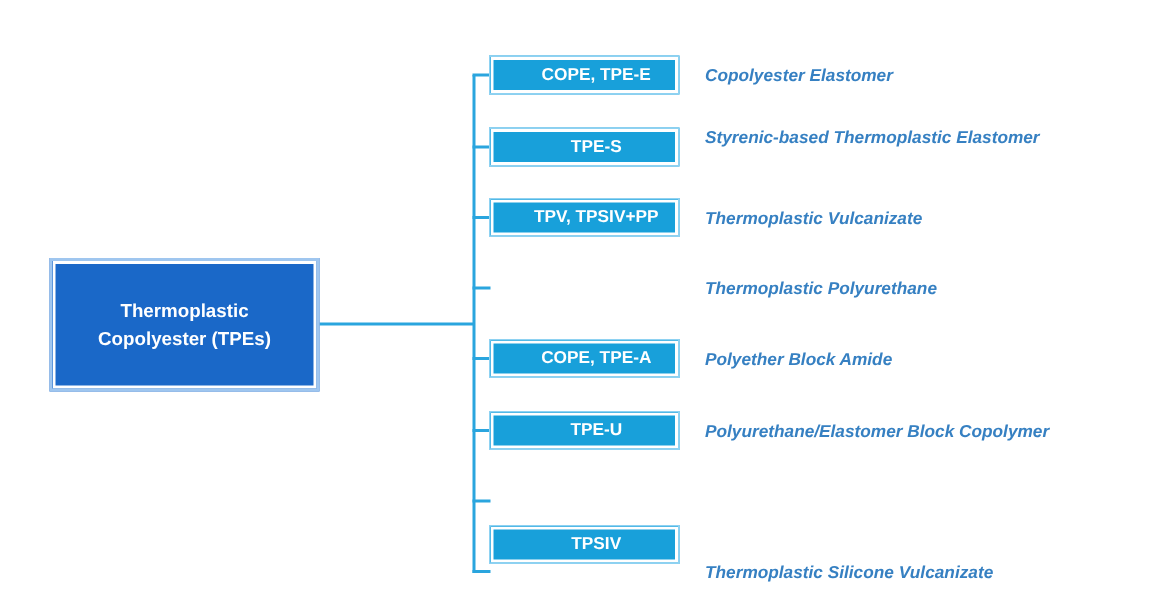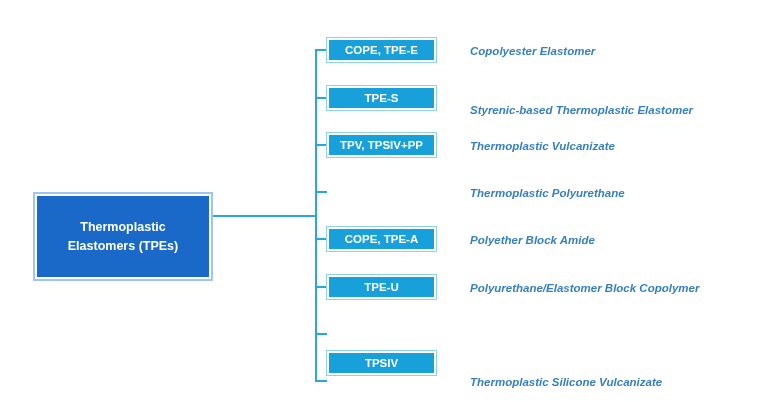--- a/index.html
+++ b/index.html
@@ -21,37 +21,37 @@
     box-shadow: inset 0 0 0 2px #ffffff;
     color: #ffffff;
     display: flex;
     flex-direction: column;
     align-items: center;
     justify-content: center;
     text-align: center;
     font-size: 12.5px;
     font-weight: bold;
     line-height: 1.5;
-    margin-top: 20px;
   }
   
   .child-box {
     position: absolute;
     left: 326px;
     width: 109px; height: 24px;
     background: #18a0da;
     border: 1.5px solid #8ed2f2;
     box-shadow: inset 0 0 0 2px #ffffff;
     color: #ffffff;
     display: flex;
     align-items: center;
     justify-content: center;
     font-size: 11.5px;
     font-weight: bold;
     white-space: nowrap;
+    padding-left: 16px;
   }
   
   .desc {
     position: absolute;
     left: 470px;
     transform: translateY(-50%);
     color: #3680c2;
     font-size: 11.5px;
     font-weight: bold;
     white-space: nowrap;
@@ -74,28 +74,28 @@
   <div class="connector stub" style="top:97px"></div>
   <div class="connector stub" style="top:144px"></div>
   <div class="connector stub" style="top:191px"></div>
   <div class="connector stub" style="top:238px"></div>
   <div class="connector stub" style="top:286px"></div>
   <div class="connector stub" style="top:333px"></div>
   <div class="connector stub" style="top:380px"></div>
 
   <div class="root-box">
     <span>Thermoplastic</span>
-    <span>Elastomers (TPEs)</span>
+    <span>Copolyester (TPEs)</span>
   </div>
 
   <div class="child-box" style="top:37px">COPE, TPE-E</div>
   <div class="desc" style="top:51px">Copolyester Elastomer</div>
 
   <div class="child-box" style="top:85px">TPE-S</div>
-  <div class="desc" style="top:110px">Styrenic-based Thermoplastic Elastomer</div>
+  <div class="desc" style="top:92px">Styrenic-based Thermoplastic Elastomer</div>
 
   <div class="child-box" style="top:132px">TPV, TPSIV+PP</div>
   <div class="desc" style="top:146px">Thermoplastic Vulcanizate</div>
 
   <div class="desc" style="top:193px">Thermoplastic Polyurethane</div>
 
   <div class="child-box" style="top:226px">COPE, TPE-A</div>
   <div class="desc" style="top:240px">Polyether Block Amide</div>
 
   <div class="child-box" style="top:274px">TPE-U</div>

